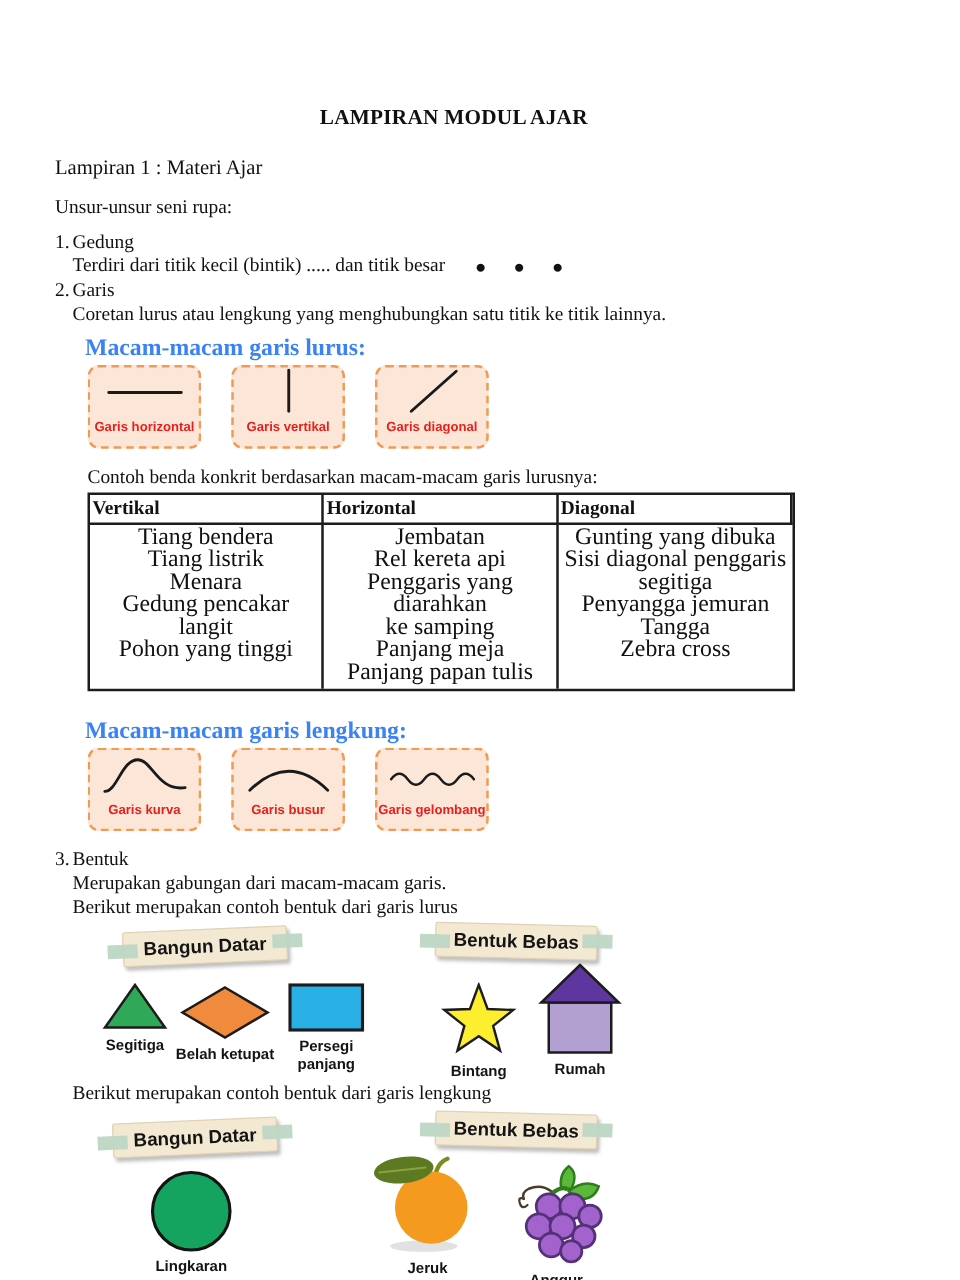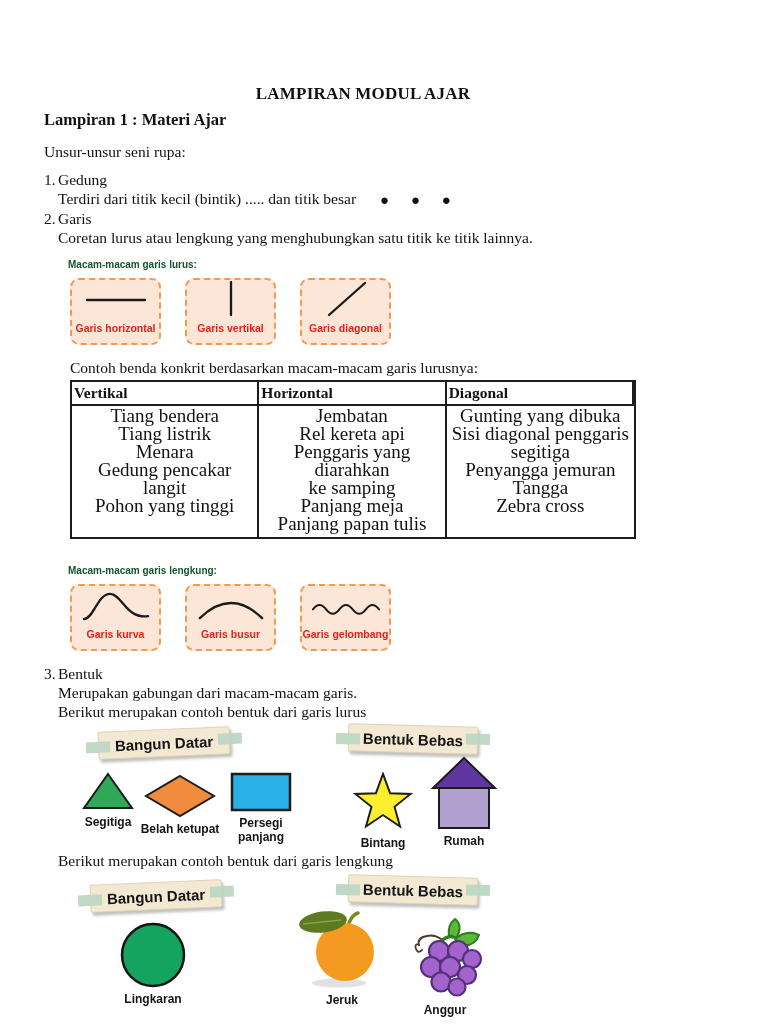--- a/index.html
+++ b/index.html
@@ -1,28 +1,28 @@
 <!DOCTYPE html>
 <html><head>
 <meta charset="utf-8">
 <style>
   * { margin:0; padding:0; box-sizing:border-box; }
   html,body { width:768px; height:1024px; background:#ffffff; overflow:hidden; }
   body { font-family:"Liberation Serif", serif; color:#111; }
   .page { width:768px; height:1024px; padding:84px 86px 0 44px; position:relative; }
 
   .title { text-align:center; font-weight:bold; font-size:17px; letter-spacing:.2px; }
-  .subtitle { font-weight:bold; font-size:16.5px; margin-top:6px; }
+  .subtitle { font-weight:normal; font-size:16.5px; margin-top:20px; }
   .intro { font-size:15.5px; margin-top:13px; }
 
   .li { display:flex; margin-top:7px; font-size:15.5px; line-height:19px; }
   .num { width:14px; flex:none; }
   .li-body { flex:1; }
   .bigdots { font-size:15px; letter-spacing:9px; margin-left:24px; position:relative; top:1px; }
-  .subheading { font-family:Liberation Sans, sans-serif; font-weight:bold; font-size:10px; color:#14532d; margin:8px 0 4px 10px; }
+  .subheading { font-family:Liberation Serif, serif; font-weight:bold; font-size:19px; color:#3b82f6; margin:8px 0 4px 10px; }
 
   .box-row { display:flex; gap:24px; margin-left:12px; }
   .lbox { width:91px; height:67px; background:#fce6d8; border:2px dashed #f09a52; border-radius:9px;
           display:flex; flex-direction:column; align-items:center; justify-content:flex-end; padding-bottom:5px; }
   .lbox svg { margin-bottom:2px; }
   .lbox-label { font-family:"Liberation Sans", sans-serif; font-weight:bold; font-size:10.5px; color:#e8201c; white-space:nowrap; }
 
   .caption { font-size:15.5px; margin:13px 0 3px 12px; }
   .ctable { margin-left:12px; width:566px; border:2px solid #1c1c1c; display:grid; grid-template-columns:1fr 1fr 1fr; }
   .th { font-weight:bold; font-size:15.5px; padding:1px 2px 2px; border-bottom:2px solid #1c1c1c; }

